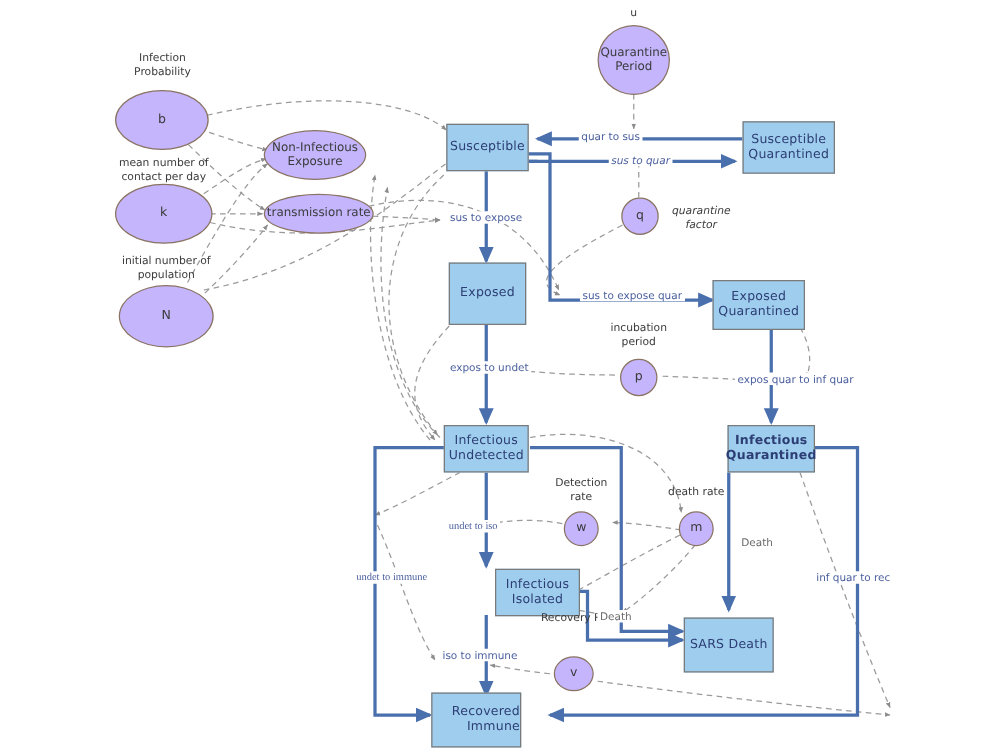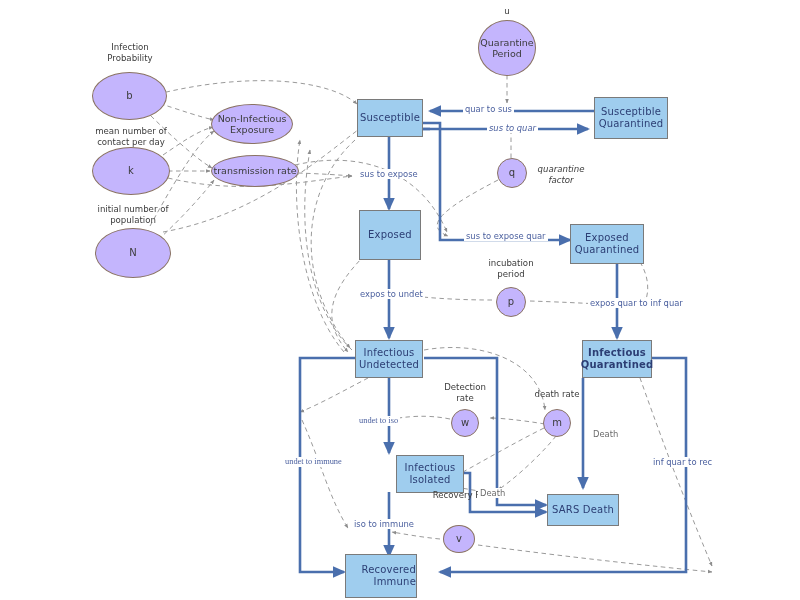--- a/index.html
+++ b/index.html
@@ -231,21 +231,21 @@
   <div class="stock" style="left:582px; top:340px; width:70px; height:38px;font-weight:bold;">
     <span>Infectious
 Quarantined</span>
   </div>
 
   <div class="stock" style="left:356px; top:455px; width:68px; height:38px;margin-left:40px;">
     <span>Infectious
 Isolated</span>
   </div>
 
-  <div class="stock" style="left:547px; top:494px; width:72px; height:32px;">
+  <div class="stock" style="left:547px; top:494px; width:72px; height:44px;">
     <span>SARS Death</span>
   </div>
 
   <div class="stock" style="left:345px; top:554px; width:72px; height:44px;text-align:right;">
     <span>Recovered
 Immune</span>
   </div>
 
   <div class="param" style="left:92px; top:72px; width:75px; height:48px;">
     <span>b</span>

